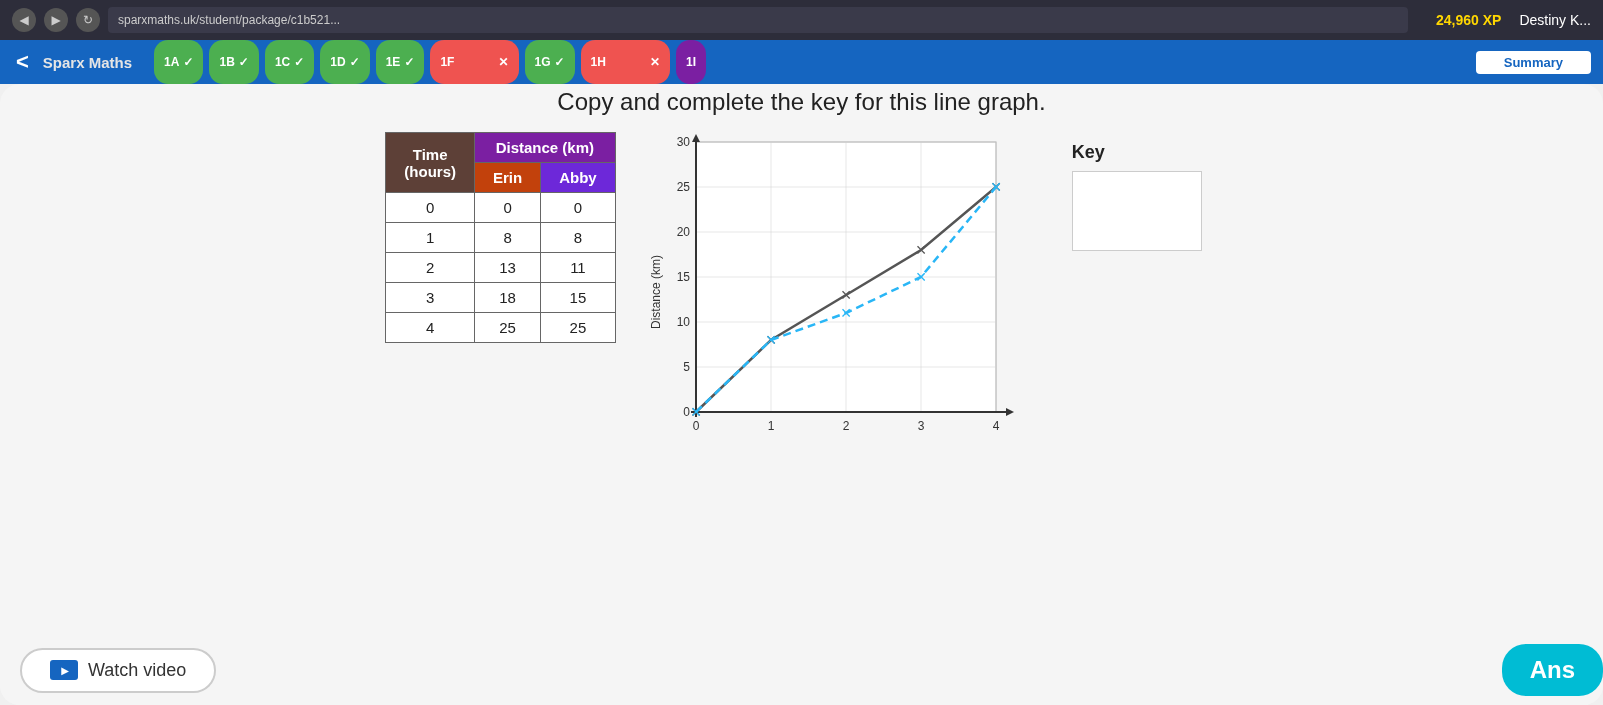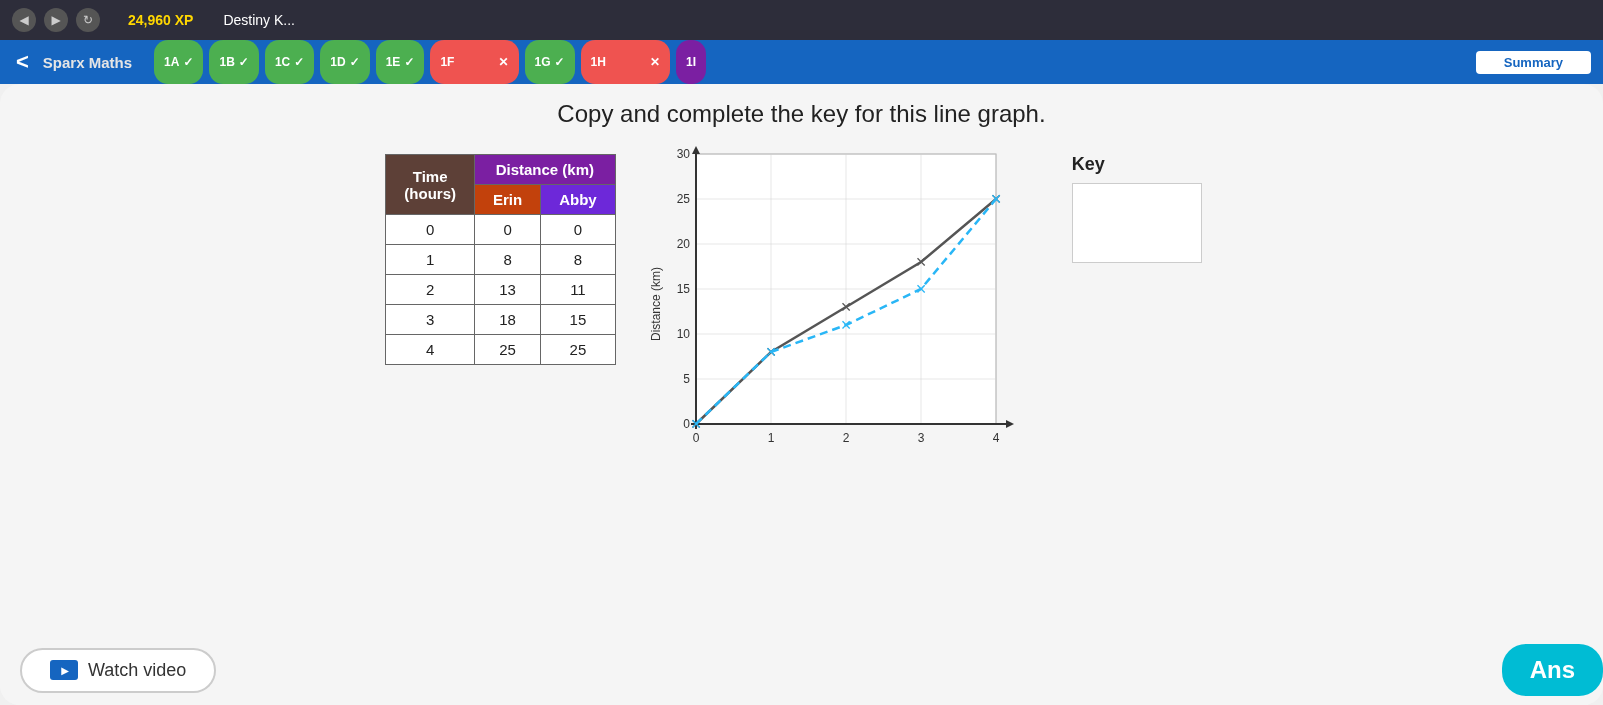--- a/index.html
+++ b/index.html
@@ -44,21 +44,21 @@
     }
     .xp-display {
       color: #ffd700;
       font-weight: bold;
       font-size: 14px;
       margin-left: 20px;
     }
     .user-name {
       color: #fff;
       font-size: 14px;
-      margin-left: 22px;
+      margin-left: 10px;
     }
 
     
     .app-container {
       background: #f0f0f0;
       height: calc(705px - 40px);
       display: flex;
       flex-direction: column;
     }
 
@@ -115,21 +115,21 @@
       right: 12px;
     }
 
     
     .content-area {
       flex: 1;
       background: #f5f5f5;
       display: flex;
       flex-direction: column;
       align-items: center;
-      padding: 16px 20px 10px;
+      padding: 4px 20px 10px;
       position: relative;
       overflow: hidden;
       border-radius: 20px;
     }
 
     .question-title {
       font-size: 24px;
       color: #222;
       margin-bottom: 16px;
       text-align: center;
@@ -140,21 +140,20 @@
       display: flex;
       gap: 30px;
       align-items: flex-start;
       width: 100%;
       max-width: 1200px;
       justify-content: center;
     }
 
     
     .data-table-wrapper {
-      margin-top: 10px;
     }
     .data-table {
       border-collapse: collapse;
       font-size: 15px;
     }
     .data-table th, .data-table td {
       border: 1px solid #666;
       padding: 6px 18px;
       text-align: center;
     }
@@ -270,20 +269,23 @@
       transform: translateY(-50%);
     }
   </style>
 </head>
 <body>
 
 <div class="browser-chrome">
   <button class="browser-nav-btn">◀</button>
   <button class="browser-nav-btn">▶</button>
   <button class="browser-nav-btn">↻</button>
+  <div class="url-bar">
+    <span>sparxmaths.uk/student/package/c1b521...</span>
+  </div>
   <span class="xp-display">24,960 XP</span>
   <span class="user-name">Destiny K...</span>
 </div>
 
 <div class="app-container">
 
   <div class="top-nav">
     <button class="back-btn">&lt;</button>
     <span class="sparx-title">Sparx Maths</span>
 

